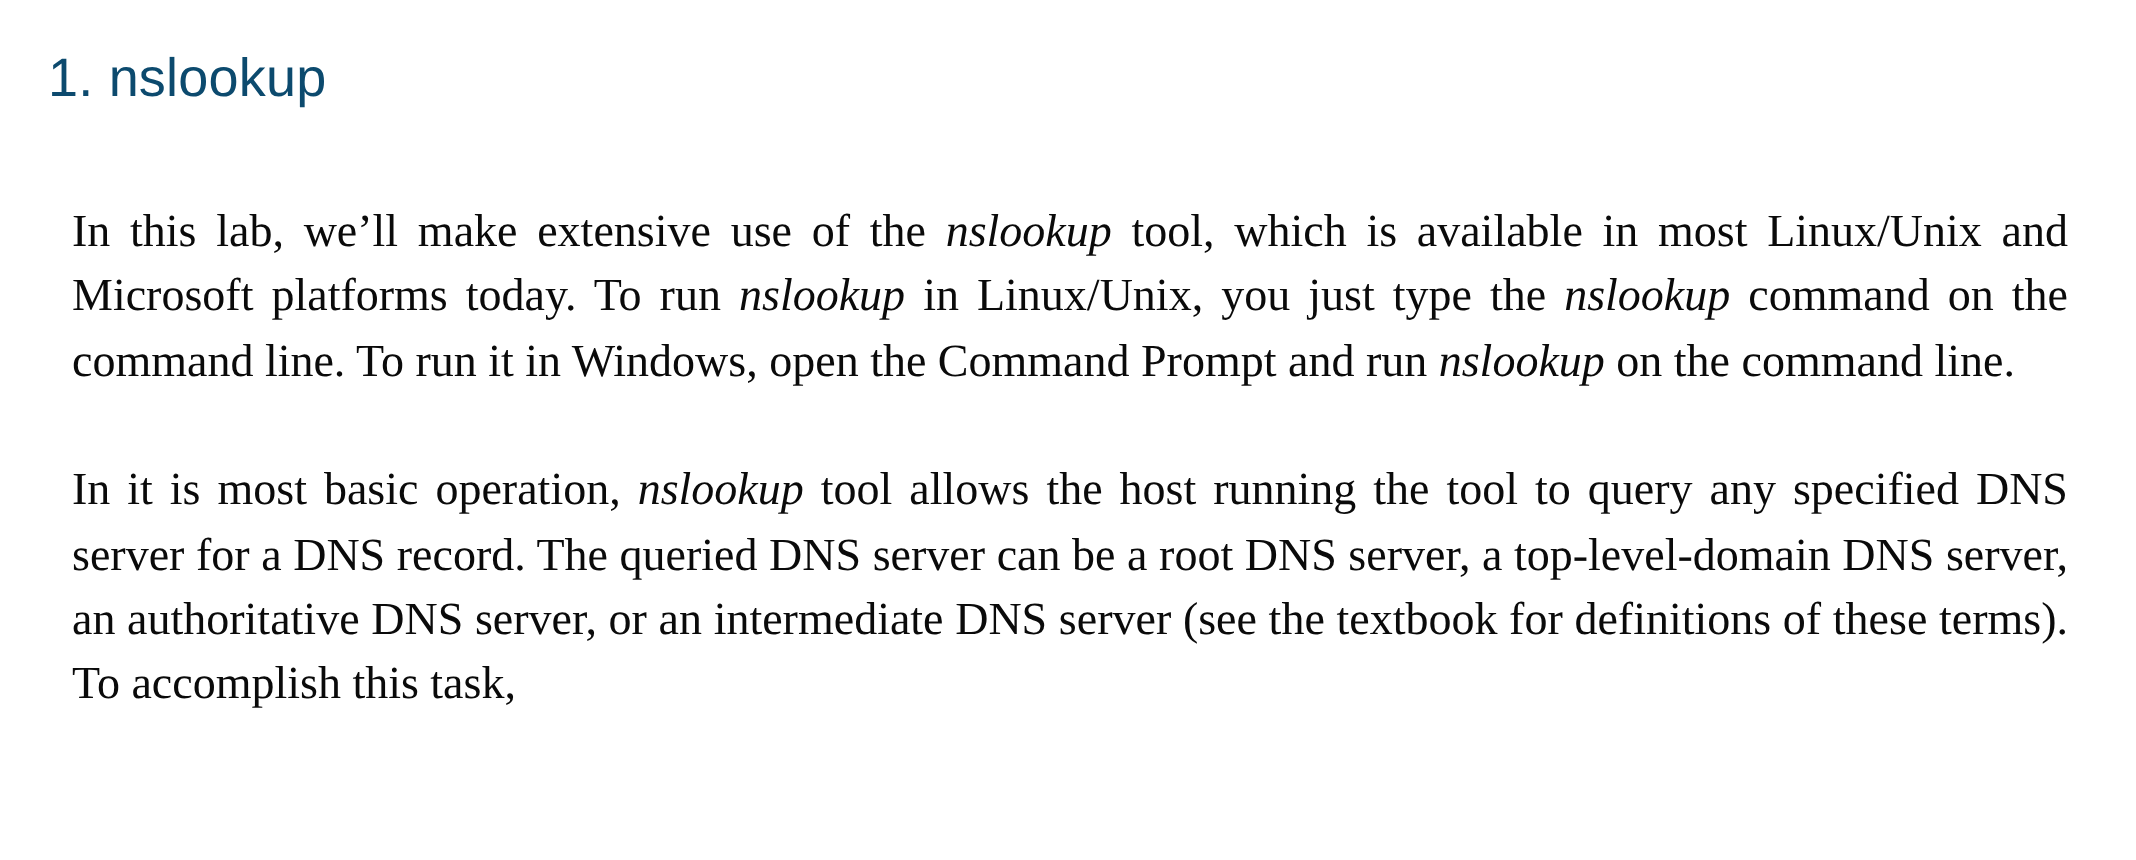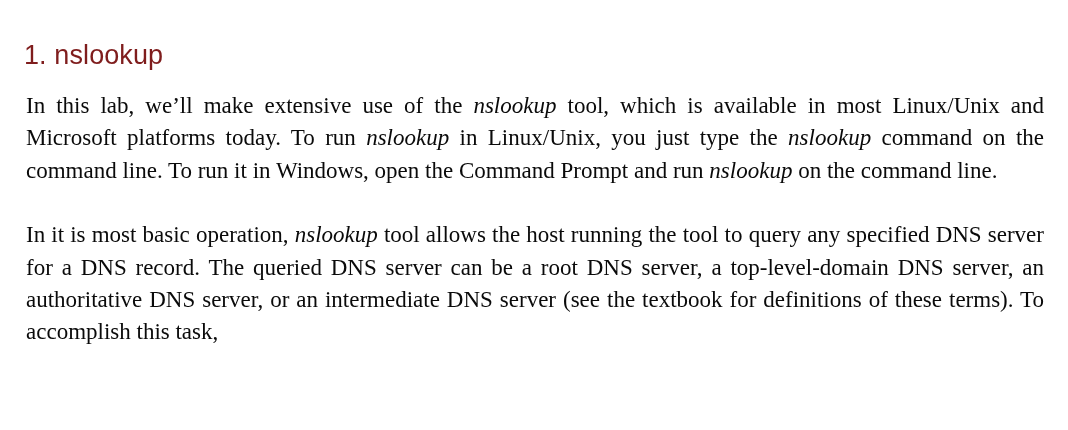--- a/index.html
+++ b/index.html
@@ -18,37 +18,37 @@
     position: relative;
     width: 1068px;
     height: 430px;
     box-sizing: border-box;
     padding: 0;
     background: #ffffff;
   }
   .section-heading {
     position: absolute;
     left: 24px;
-    top: 20px;
+    top: 4px;
     font-family: "Liberation Sans", sans-serif;
     font-size: 27px;
     font-weight: 400;
     letter-spacing: 0.1px;
     line-height: 34px;
-    color: #7f1d1d;
+    color: #0c4a6e;
     white-space: pre;
   }
   .body-block {
     position: absolute;
     left: 24px;
     top: 88px;
     width: 1022px;
   }
   p.para {
-    margin: 2px;
+    margin: 12px;
     font-family: "Liberation Serif", "DejaVu Serif", serif;
     font-size: 23px;
     line-height: 32.4px;
     text-align: justify;
     text-justify: inter-word;
     color: #0a0a0a;
     -moz-text-align-last: left;
     text-align-last: left;
     word-spacing: 0px;
   }

